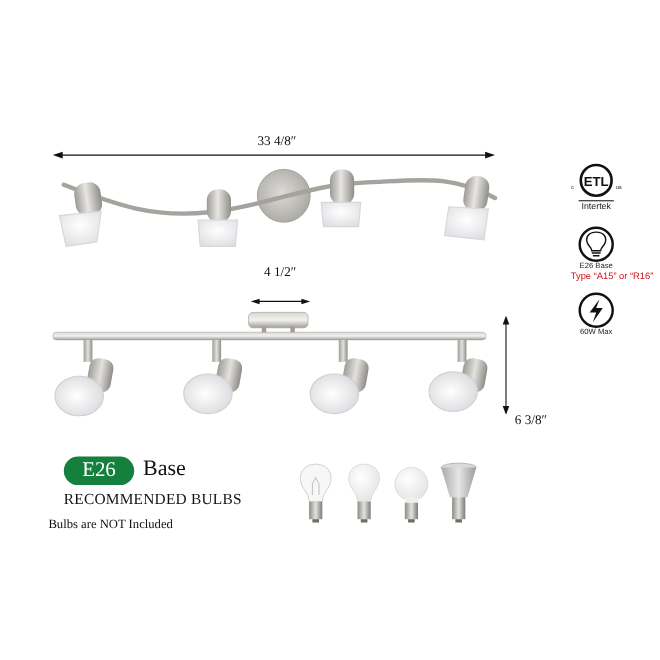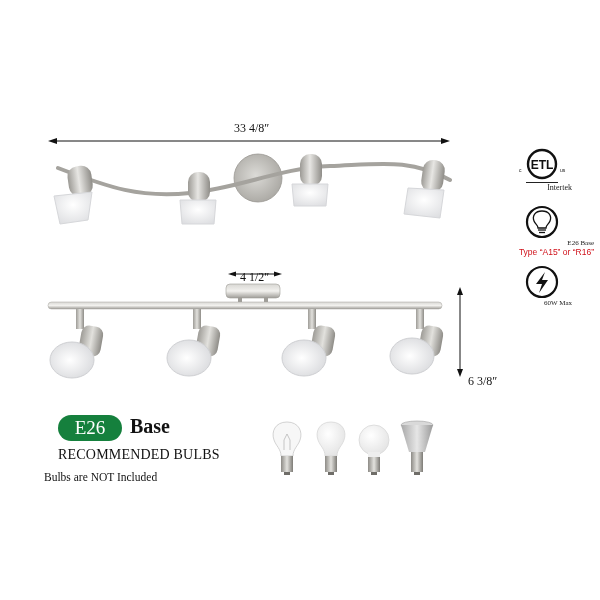--- a/index.html
+++ b/index.html
@@ -1,19 +1,19 @@
 <!DOCTYPE html>
 <html><head>
 <meta charset="utf-8">
 <style>
   html, body { margin: 0; padding: 0; background: #ffffff; }
   body { width: 600px; height: 600px; position: relative; overflow: hidden; font-family: "Liberation Serif", serif; color: #111; }
   .abs { position: absolute; }
   .dim-text { font-family: "Liberation Serif", serif; font-size: 12px; color: #111; }
-  .cert-text { font-family: Liberation Serif, serif; font-size: 7px; color: #222; text-align: right; }
+  .cert-text { font-family: Liberation Sans, sans-serif; font-size: 7px; color: #222; text-align: center; }
   .red-text { font-family: Liberation Sans, sans-serif; font-size: 8.5px; color: #d0121b; text-align: right; white-space: nowrap; }
   .pill { background: #15803d; color: #fff; border-radius: 14px; font-size: 19px; text-align: center; line-height: 26px; }
   .base-label { font-size: 20px; color: #111; }
   .rec-label { font-size: 14px; color: #111; letter-spacing: 0.2px; }
   .not-incl { font-size: 11.5px; color: #111; }
 </style>
 </head>
 <body>
 
 <div class="abs dim-text" style="left:234px; top:121px;">33 4/8″</div>
@@ -50,21 +50,21 @@
   <rect x="158" y="24" width="22" height="30" rx="10" fill="url(#metalV)"></rect>
   <path d="M150 52 L186 52 L184 76 L152 76 Z" fill="url(#glass)" stroke="#d6d7da"></path>
 
   <rect x="270" y="6" width="22" height="32" rx="10" fill="url(#metalV)"></rect>
   <path d="M262 36 L298 36 L296 58 L264 58 Z" fill="url(#glass)" stroke="#d6d7da"></path>
 
   <rect x="392" y="12" width="22" height="32" rx="10" fill="url(#metalV)" transform="rotate(8 403 28)"></rect>
   <path d="M378 40 L414 42 L410 70 L374 66 Z" fill="url(#glass)" stroke="#d6d7da"></path>
 </svg>
 
-<div class="abs dim-text" style="left:240px; top:270px;">4 1/2″</div>
+<div class="abs dim-text" style="left:240px; top:240px;">4 1/2″</div>
 <svg class="abs" style="left:228px; top:270px;" width="54" height="8">
   <line x1="3" y1="4" x2="51" y2="4" stroke="#111" stroke-width="1"></line>
   <polygon points="0,4 8,1.5 8,6.5" fill="#111"></polygon>
   <polygon points="54,4 46,1.5 46,6.5" fill="#111"></polygon>
 </svg>
 
 <svg class="abs" style="left:30px; top:280px;" width="420" height="100" viewBox="0 0 420 100">
   <defs>
     <linearGradient id="barG" x1="0" y1="0" x2="0" y2="1">
       <stop offset="0" stop-color="#d8d7d3"></stop>
@@ -141,21 +141,21 @@
 
 <div class="abs" style="left:512px; top:265px; width:60px;">
   <svg width="60" height="34" viewBox="0 0 60 34" style="display:block;">
     <circle cx="30" cy="17" r="15" fill="none" stroke="#111" stroke-width="2.2"></circle>
     <polygon points="33,7 24,19 30,19 27,28 36,15 30,15" fill="#111"></polygon>
   </svg>
   <div class="cert-text">60W Max</div>
 </div>
 
 <div class="abs pill" style="left:58px; top:415px; width:64px; height:26px;">E26</div>
-<div class="abs base-label" style="left:130px; top:415px;font-weight:bold;">Base</div>
+<div class="abs base-label" style="left:130px; top:415px;">Base</div>
 <div class="abs rec-label" style="left:58px; top:447px;">RECOMMENDED BULBS</div>
 <div class="abs not-incl" style="left:44px; top:471px;">Bulbs are NOT Included</div>
 
 <svg class="abs" style="left:265px; top:418px;" width="180" height="62" viewBox="0 0 180 62">
   <defs>
     <linearGradient id="screw" x1="0" y1="0" x2="1" y2="0">
       <stop offset="0" stop-color="#8d8b86"></stop>
       <stop offset="0.5" stop-color="#e3e2de"></stop>
       <stop offset="1" stop-color="#7d7b76"></stop>
     </linearGradient>

